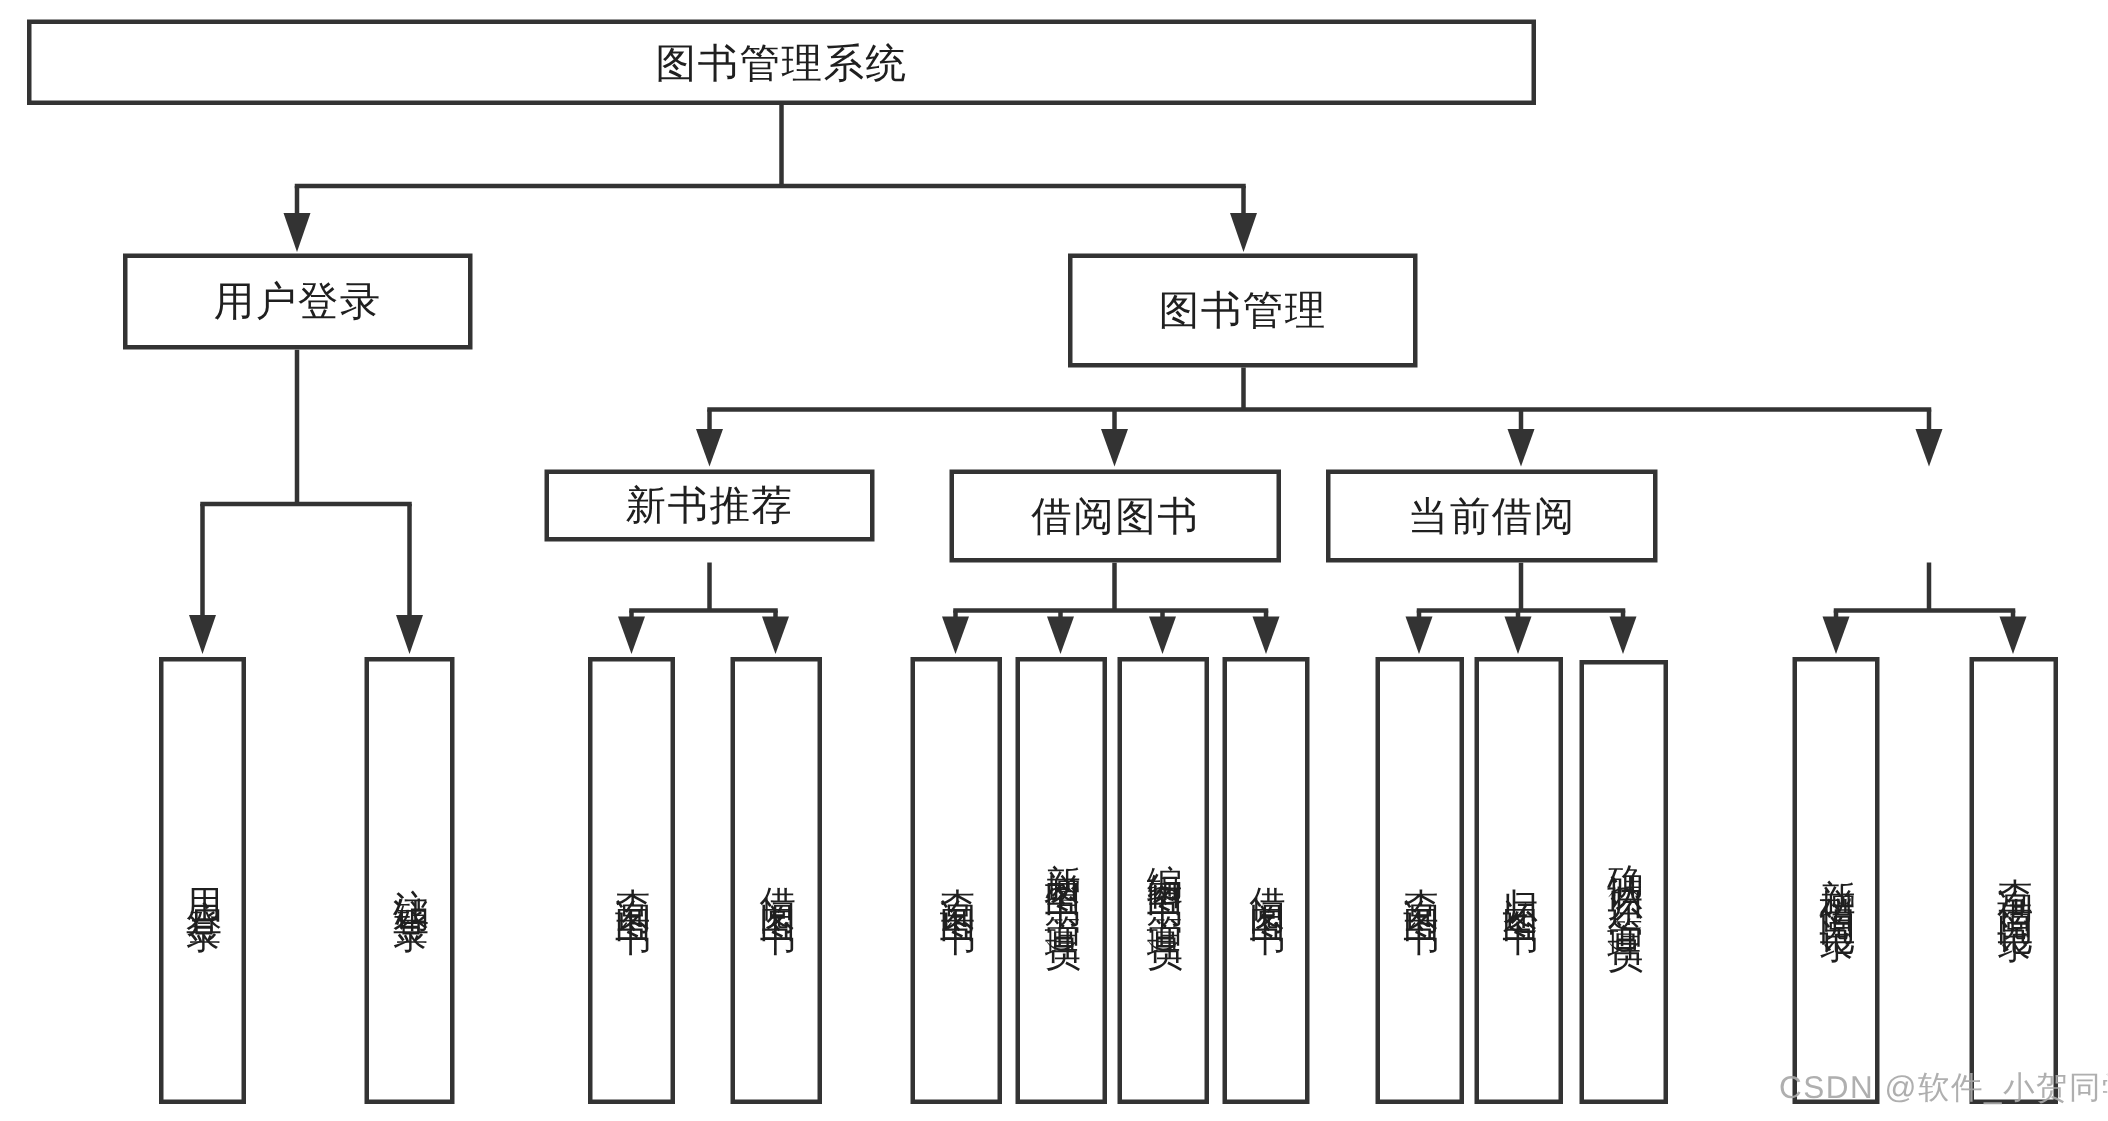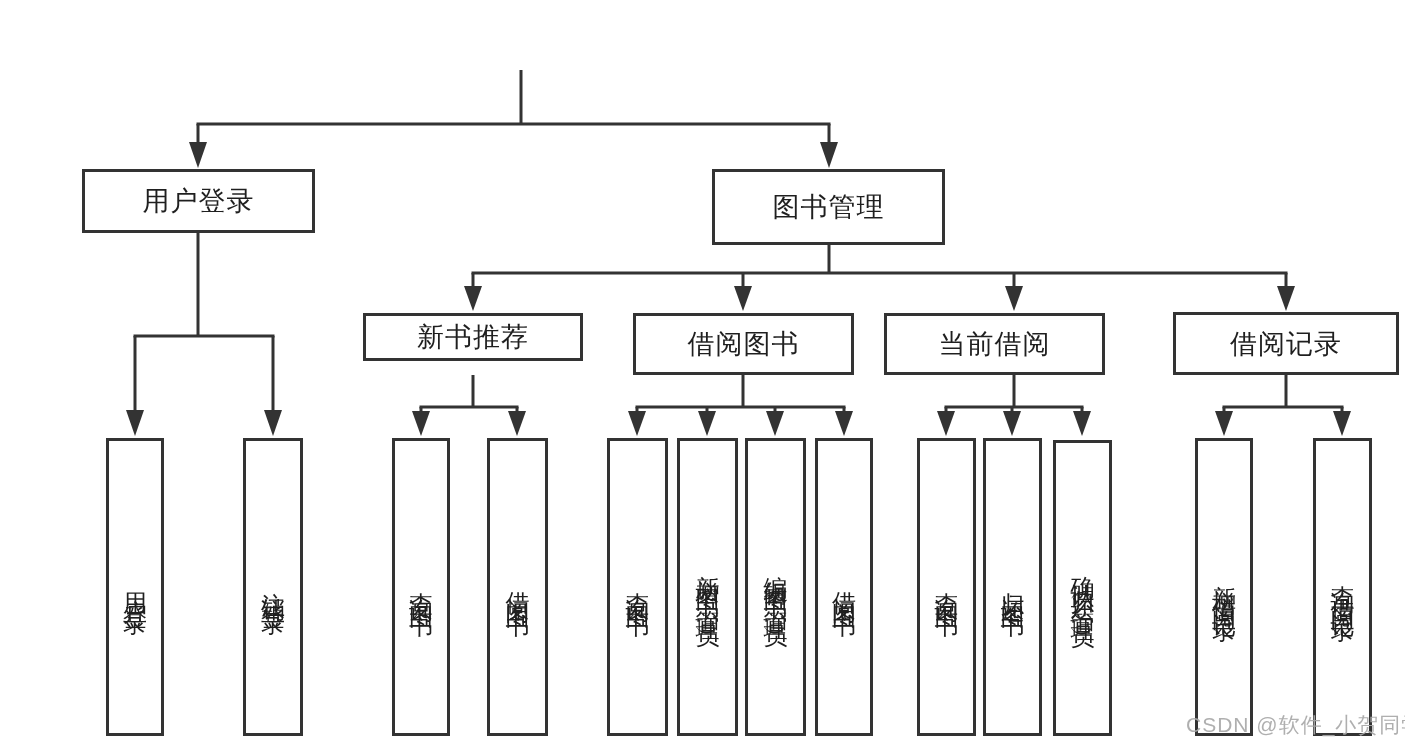--- a/index.html
+++ b/index.html
@@ -109,39 +109,39 @@
       <polygon points="766,411 784,411 775,436"></polygon>
       <polygon points="835,411 853,411 844,436"></polygon>
       <polygon points="937,411 955,411 946,436"></polygon>
       <polygon points="1003,411 1021,411 1012,436"></polygon>
       <polygon points="1073,411 1091,411 1082,436"></polygon>
       <polygon points="1215,411 1233,411 1224,436"></polygon>
       <polygon points="1333,411 1351,411 1342,436"></polygon>
     </g>
   </svg>
 
+  <div class="node lvl1" style="left:18px;top:13px;width:1006px;height:57px">
+    <span>图书管理系统</span>
+  </div>
 
   <div class="node lvl2" style="left:82px;top:169px;width:233px;height:64px">
     <span>用户登录</span>
   </div>
   <div class="node lvl2" style="left:712px;top:169px;width:233px;height:76px">
     <span>图书管理</span>
   </div>
 
   <div class="node lvl3" style="left:363px;top:313px;width:220px;height:48px">
     <span>新书推荐</span>
   </div>
   <div class="node lvl3" style="left:633px;top:313px;width:221px;height:62px">
     <span>借阅图书</span>
   </div>
   <div class="node lvl3" style="left:884px;top:313px;width:221px;height:62px">
     <span>当前借阅</span>
-  </div>
-  <div class="node lvl3" style="left:1173px;top:312px;width:226px;height:63px">
-    <span>借阅记录</span>
   </div>
 
   <div class="node leaf" style="left:106px;top:438px;width:58px;height:298px">
     <span>用户登录</span>
   </div>
   <div class="node leaf" style="left:243px;top:438px;width:60px;height:298px">
     <span>注销登录</span>
   </div>
 
   <div class="node leaf" style="left:392px;top:438px;width:58px;height:298px">

